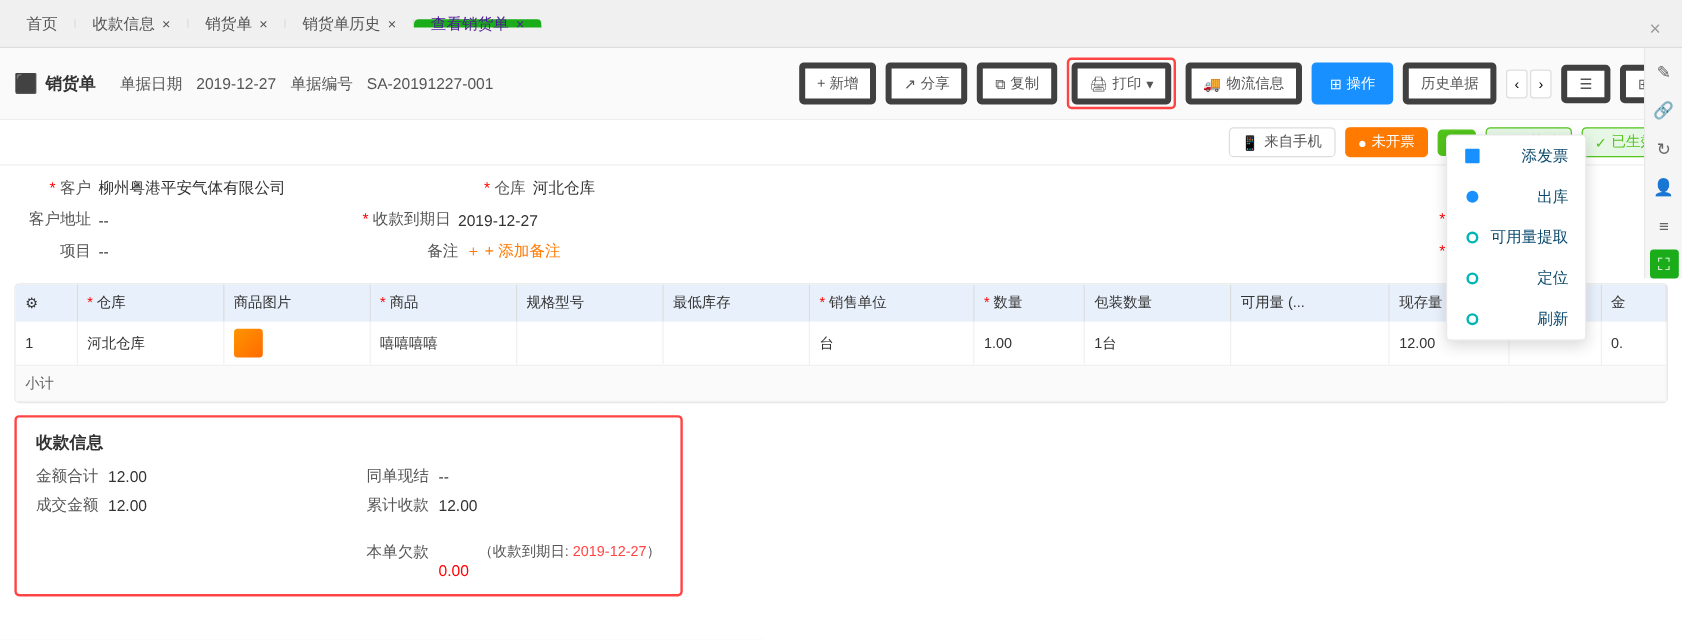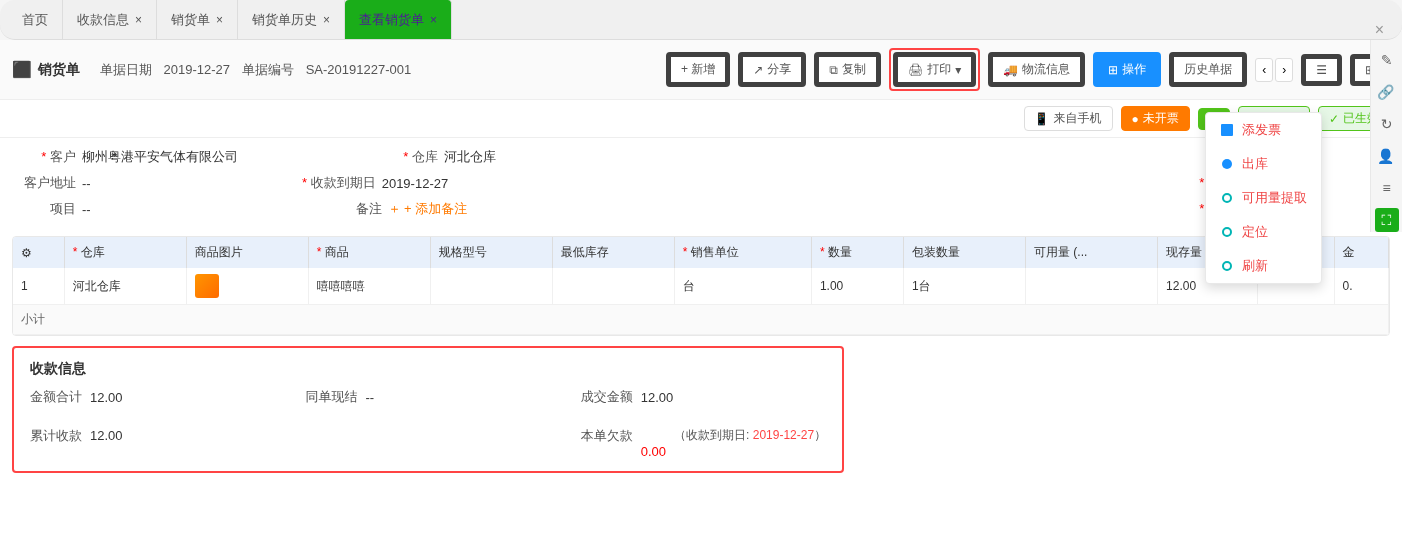--- a/index.html
+++ b/index.html
@@ -1,21 +1,21 @@
 <!DOCTYPE html>
 <html><head>
   <meta charset="utf-8">
   <style>
     * { box-sizing: border-box; margin: 0; padding: 0; }
     body { font-family: 'Microsoft YaHei', Arial, sans-serif; font-size: 13px; background: #f5f5f5; color: #333; }
 
     
     .tab-bar {
-      display: flex; align-items: flex-end; background: #f0f0f0; border-bottom: 1px solid #ddd;
-      height: 40px; padding: 0 8px; border-radius: 15px;
+      display: flex; align-items: flex-start; background: #f0f0f0; border-bottom: 1px solid #ddd;
+      height: 40px; padding: 16px 8px;
     }
     .tab-item {
       display: flex; align-items: center; padding: 0 14px; height: 100%; cursor: pointer;
       font-size: 13px; color: #555; border-right: 1px solid #ddd; white-space: nowrap;
     }
     .tab-item.active {
       background: #1aad19; color: #4c1d95; border-radius: 4px 4px 0 0;
     }
     .tab-item .close-btn { margin-left: 6px; font-size: 12px; cursor: pointer; }
     .tab-bar-right { margin-left: auto; font-size: 16px; cursor: pointer; color: #999; padding: 0 10px; }
@@ -83,21 +83,21 @@
     .bottom-info {
       margin: 10px 12px;
       border: 2px solid #ff4444;
       border-radius: 4px;
       padding: 12px 16px;
       background: #fff;
       display: inline-block;
       min-width: 500px;
     }
     .bottom-info-title { font-weight: bold; font-size: 14px; margin-bottom: 10px; }
-    .info-grid { display: grid; grid-template-columns: 1fr 1fr 1fr; gap: 6px 30px; }
+    .info-grid { display: grid; grid-template-columns: 1fr 1fr; gap: 6px 30px; }
     .info-row { display: flex; align-items: center; gap: 8px; font-size: 13px; }
     .info-label { color: #555; white-space: nowrap; }
     .info-value { color: #333; }
     .info-value.red { color: #f00; margin-top: 32px; }
 
     
     .right-panel {
       position: absolute; right: 0; top: 0; width: 32px; background: #f5f5f5;
       border-left: 1px solid #e8e8e8; display: flex; flex-direction: column; align-items: center;
       padding-top: 8px; gap: 8px;
@@ -109,21 +109,21 @@
     .right-panel-icon.active { background: #1aad19; color: #fff; }
 
     
     .dropdown-menu {
       position: absolute; top: 72px; right: 80px; background: #fff;
       border: 1px solid #e8e8e8; border-radius: 4px; box-shadow: 0 4px 12px rgba(0,0,0,0.15);
       z-index: 100; min-width: 100px;
     }
     .dropdown-item {
       display: flex; align-items: center; gap: 8px; padding: 8px 14px;
-      cursor: pointer; font-size: 13px; color: #ef4444; white-space: nowrap;
+      cursor: pointer; font-size: 13px; color: #0c4a6e; white-space: nowrap; justify-content: space-between;
     }
     .dropdown-icon { width: 14px; height: 14px; display: flex; align-items: center; justify-content: center; }
     .icon-square { width: 12px; height: 12px; background: #1890ff; border-radius: 1px; }
     .icon-circle { width: 10px; height: 10px; border-radius: 50%; }
     .icon-circle.blue { background: #1890ff; }
     .icon-circle.cyan { border: 2px solid #00b5b5; background: transparent; }
 
     
     .print-highlight {
       border: 2px solid #ff4444 !important;

